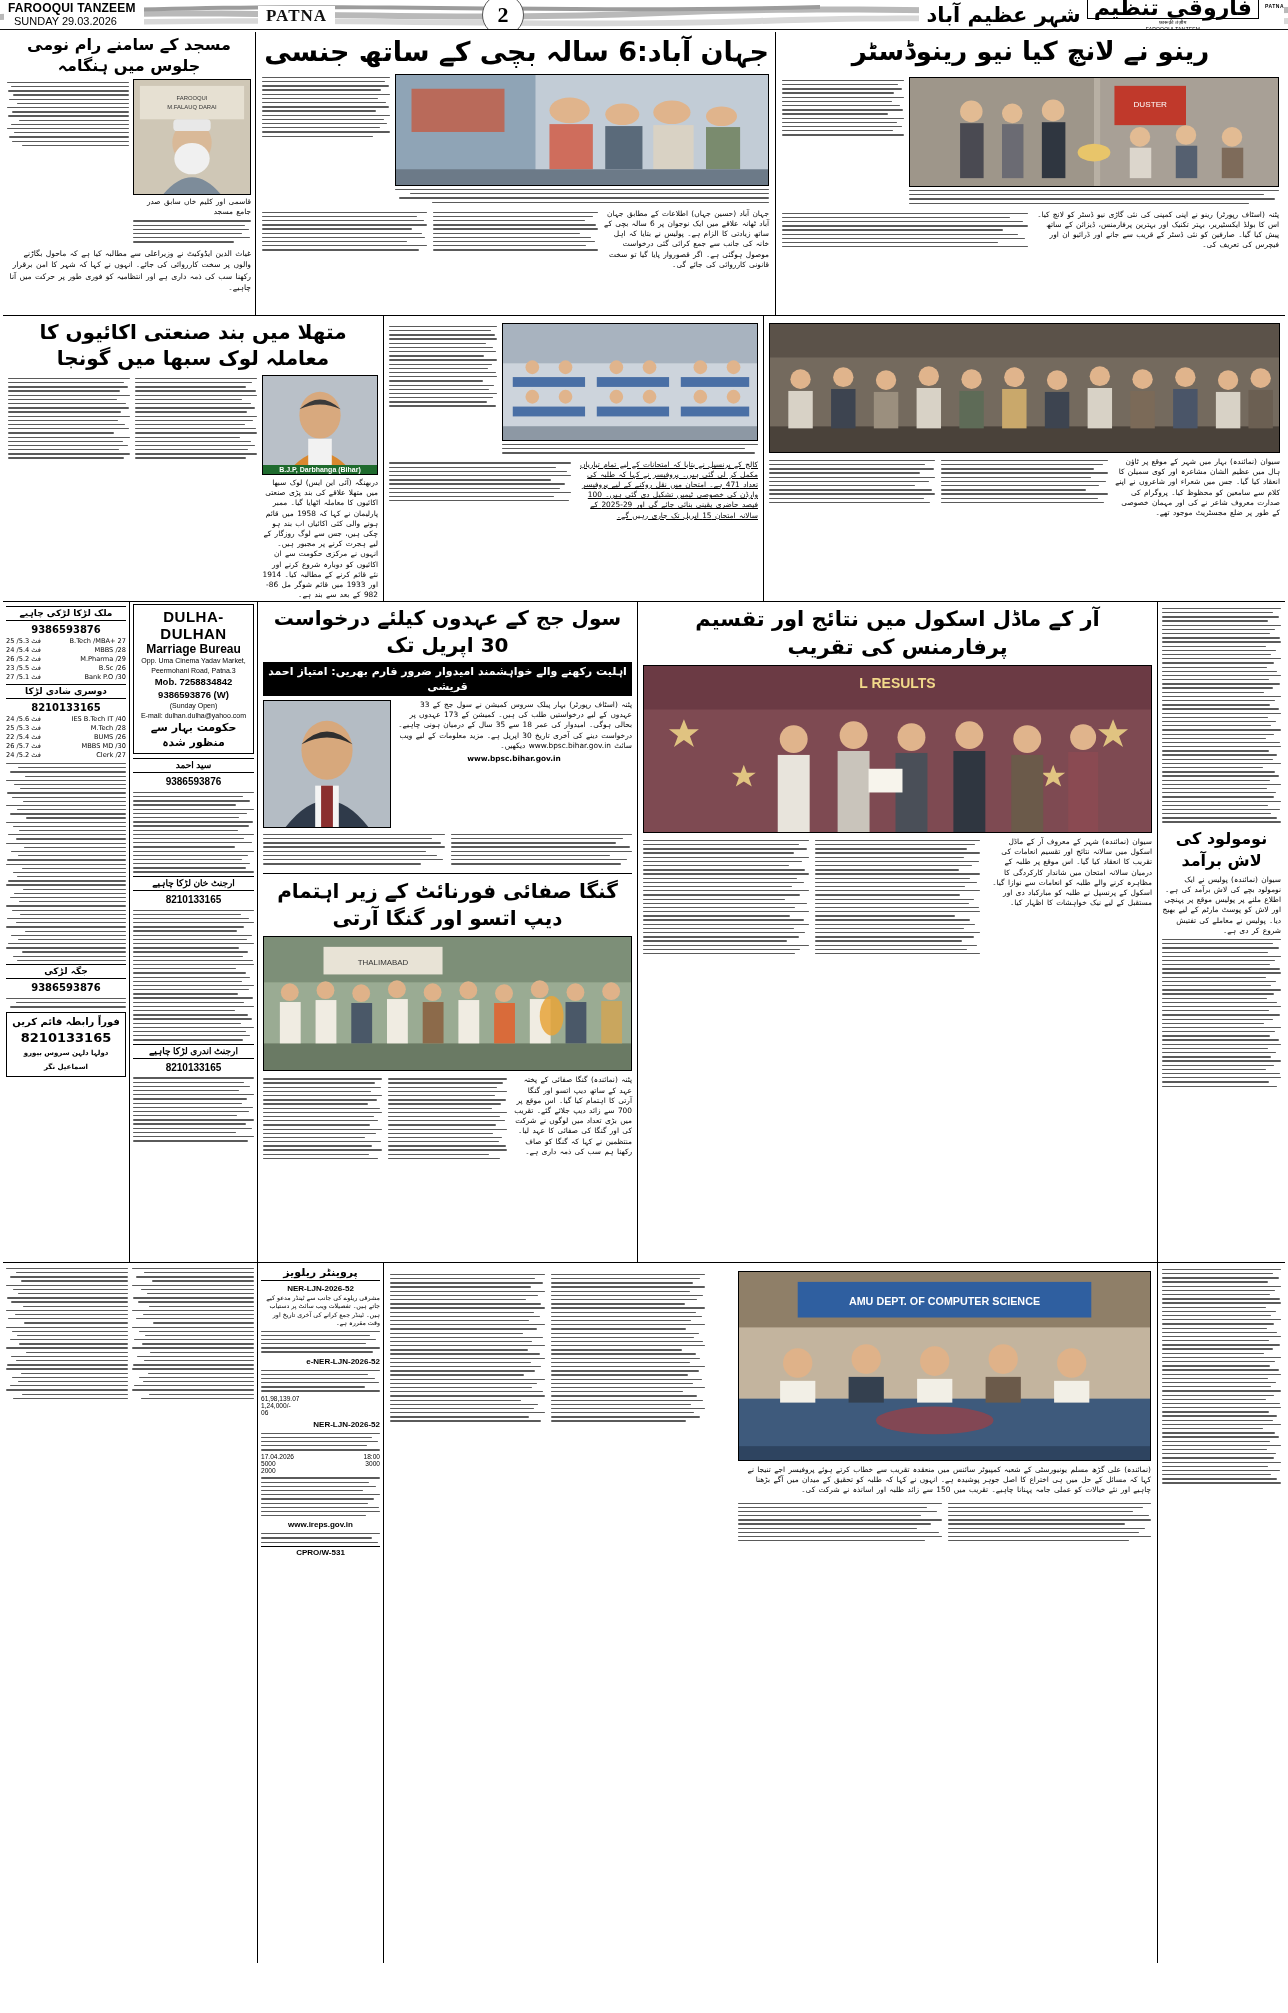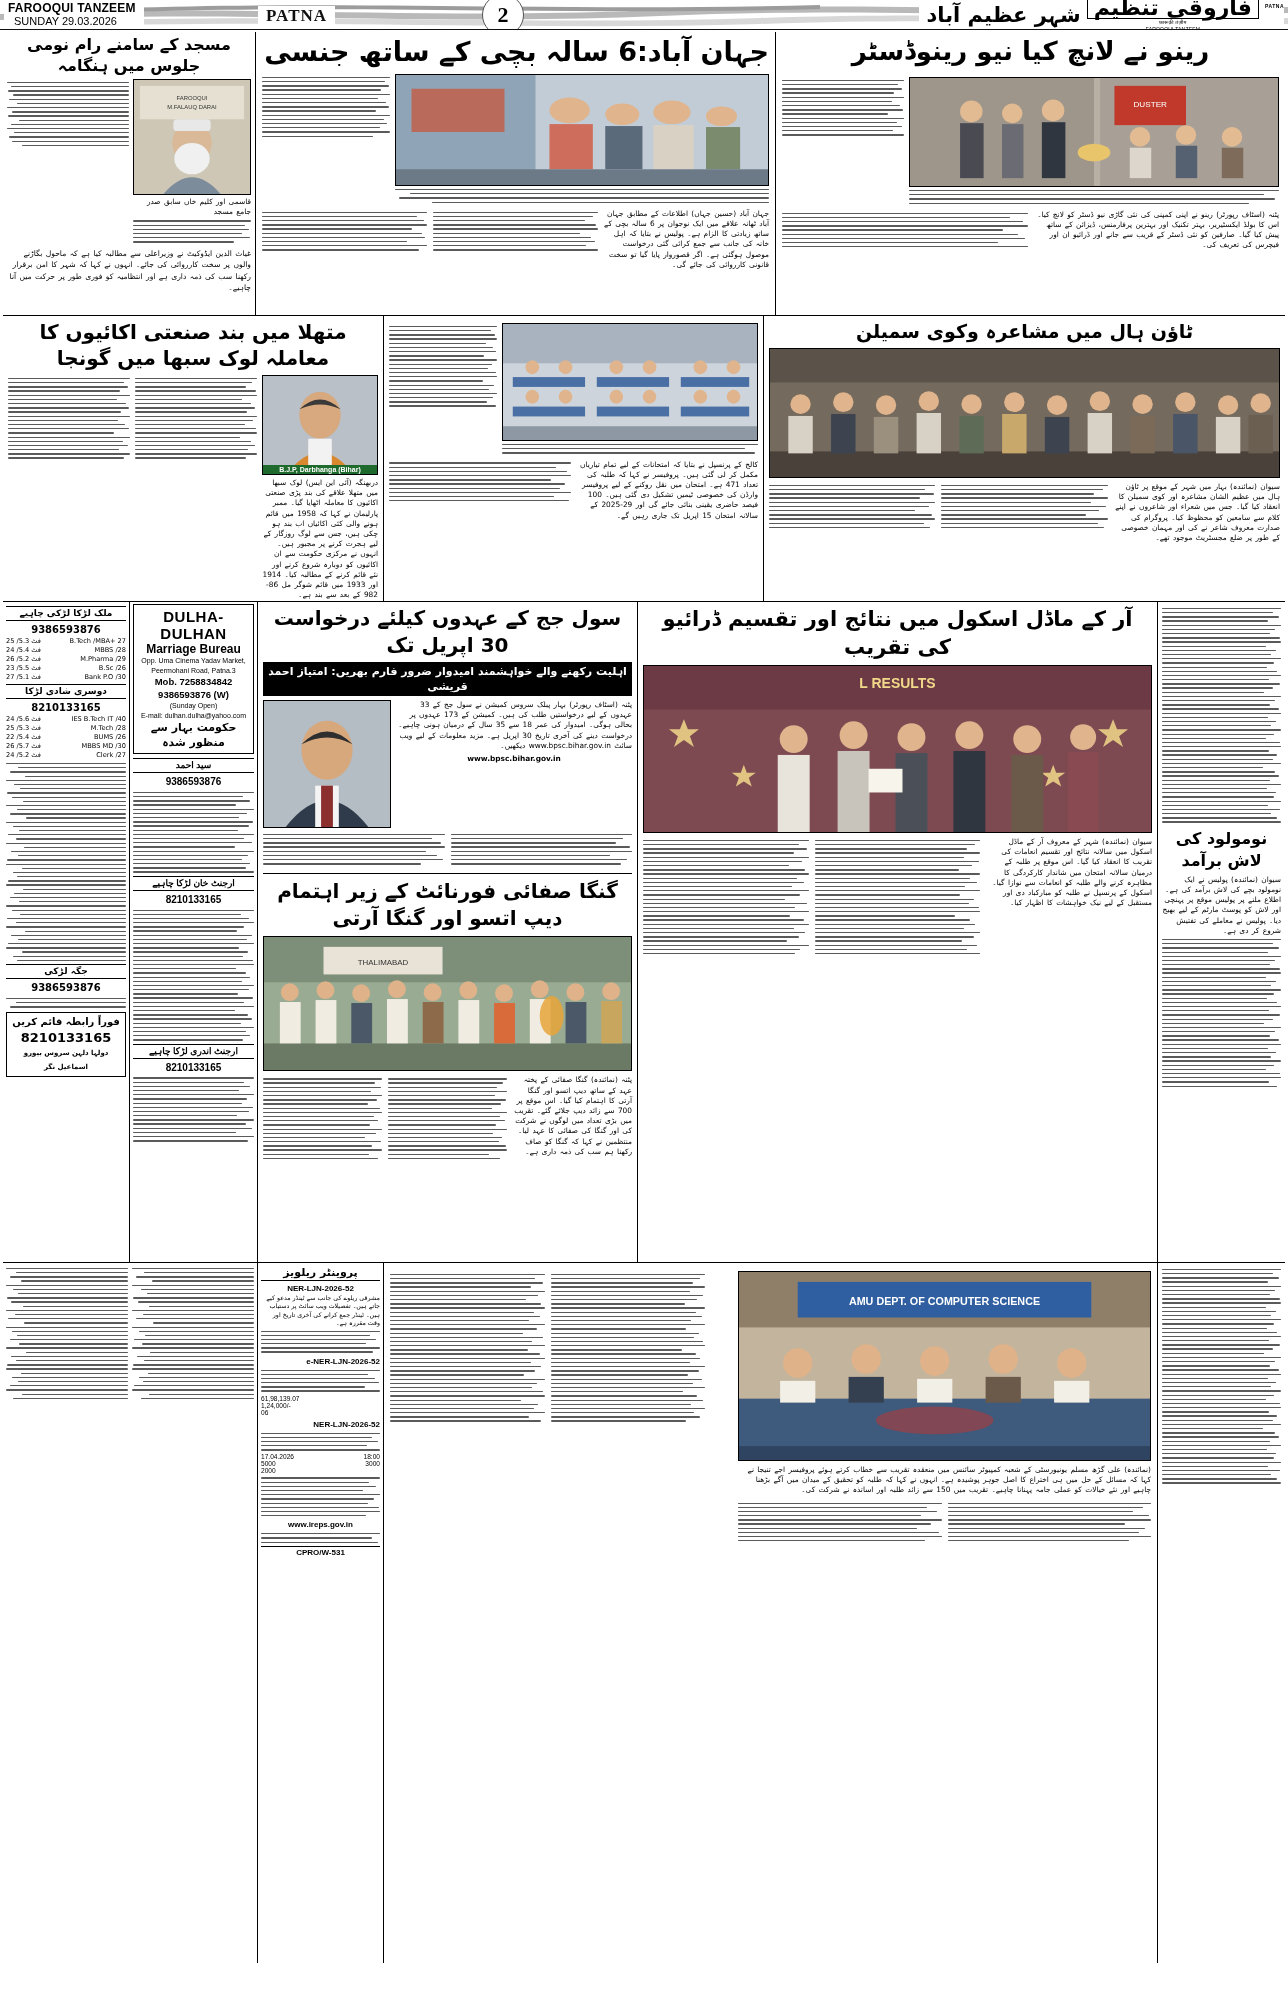--- a/index.html
+++ b/index.html
@@ -519,28 +519,27 @@
                 <i style="width:98%"></i>
                 <i style="width:100%"></i>
               <i style="width:89%"></i>
                 <i style="width:97%"></i>
                 <i style="width:94%"></i>
                 <i style="width:100%"></i>
               <i style="width:91%"></i>
                 <i style="width:99%"></i>
             </div>
           </div>
-          <div style="flex:1;">
+          <div style="flex:1;text-decoration:underline;">
             <div class="urdu-body tiny" style="text-align:right;">کالج کے پرنسپل نے بتایا کہ امتحانات کے لیے تمام تیاریاں مکمل کر لی گئی ہیں۔ پروفیسر نے کہا کہ طلبہ کی تعداد 471 ہے۔ امتحان میں نقل روکنے کے لیے پروفیسر وارڈن کی خصوصی ٹیمیں تشکیل دی گئی ہیں۔ 100 فیصد حاضری یقینی بنائی جائے گی اور 29-2025 کے سالانہ امتحان 15 اپریل تک جاری رہیں گے۔</div>
           </div>
         </div>
       </div>
 
       <div class="vr" style="flex:1; padding:3px 5px;">
-        <div class="hl hl-lg" style="font-size:19px; line-height:25px; white-space:normal;">ٹاؤن ہال میں مشاعرہ وکوی سمیلن</div>
         <div class="photo p-stage" style="height:130px; border:1px solid #000; margin-top:4px;">
           <svg width="100%" height="100%" viewBox="0 0 500 130" preserveAspectRatio="none">
             <rect width="500" height="130" fill="#746a5e"></rect>
             <rect x="0" y="0" width="500" height="34" fill="#5b5249"></rect>
             <rect x="0" y="104" width="500" height="26" fill="#4a423a"></rect>
             <g fill="#e0b48c">
               <circle cx="30" cy="56" r="10"></circle>
                 <circle cx="72" cy="54" r="10"></circle>
                 <circle cx="114" cy="57" r="10"></circle>
               <circle cx="156" cy="53" r="10"></circle>
@@ -958,21 +957,21 @@
               </div>
             </div>
             <div style="flex:1;">
               <div class="urdu-body tiny" style="text-align:right;">پٹنہ (نمائندہ) گنگا صفائی کے پختہ عہد کے ساتھ دیپ اتسو اور گنگا آرتی کا اہتمام کیا گیا۔ اس موقع پر 700 سے زائد دیپ جلائے گئے۔ تقریب میں بڑی تعداد میں لوگوں نے شرکت کی اور گنگا کی صفائی کا عہد لیا۔ منتظمین نے کہا کہ گنگا کو صاف رکھنا ہم سب کی ذمہ داری ہے۔</div>
             </div>
           </div>
         </div>
       </div>
 
       <div class="vr" style="width:520px; padding:3px 5px;">
-        <div class="hl hl-lg" style="font-size:21px; line-height:28px; white-space:normal;">آر کے ماڈل اسکول میں نتائج اور تقسیم ڈرائیو کی تقریب</div>
+        <div class="hl hl-lg" style="font-size:21px; line-height:28px; white-space:normal;">آر کے ماڈل اسکول میں نتائج اور تقسیم پرفارمنس کی تقریب</div>
         <div class="photo p-blue" style="height:168px; border:1px solid #000; margin-top:4px;">
           <svg width="100%" height="100%" viewBox="0 0 508 168" preserveAspectRatio="none">
             <rect width="508" height="168" fill="#7e4a52"></rect>
             <rect x="0" y="0" width="508" height="44" fill="#6b3a44"></rect>
             <text x="254" y="22" font-size="14" text-anchor="middle" fill="#f2d98a" font-family="Liberation Sans" font-weight="bold">L RESULTS</text>
             <g fill="#f2d98a" opacity=".85">
               <polygon points="40,54 44,64 55,64 46,71 50,82 40,75 30,82 34,71 25,64 36,64"></polygon>
               <polygon points="470,54 474,64 485,64 476,71 480,82 470,75 460,82 464,71 455,64 466,64"></polygon>
               <polygon points="100,100 103,108 112,108 105,113 108,122 100,117 92,122 95,113 88,108 97,108"></polygon>
               <polygon points="410,100 413,108 422,108 415,113 418,122 410,117 402,122 405,113 398,108 407,108"></polygon>

